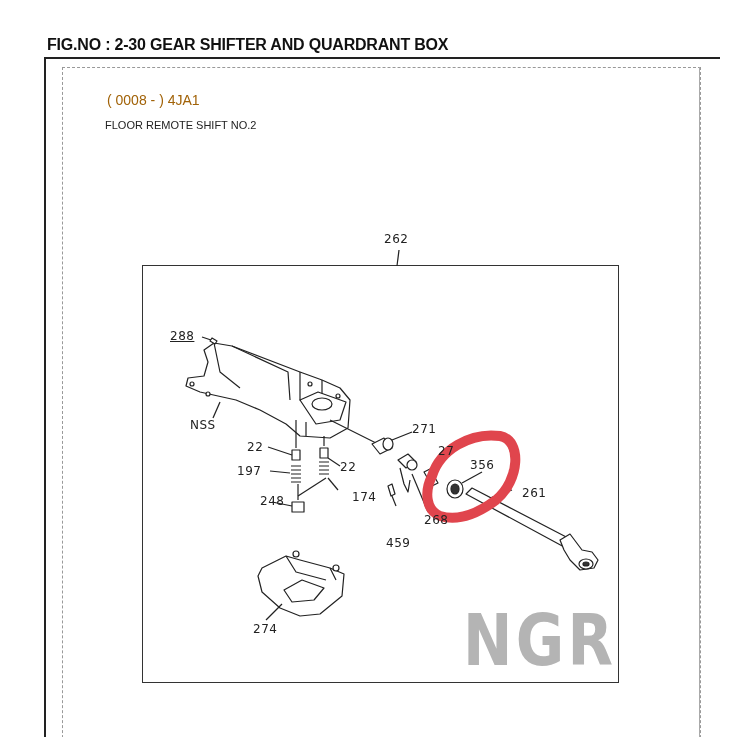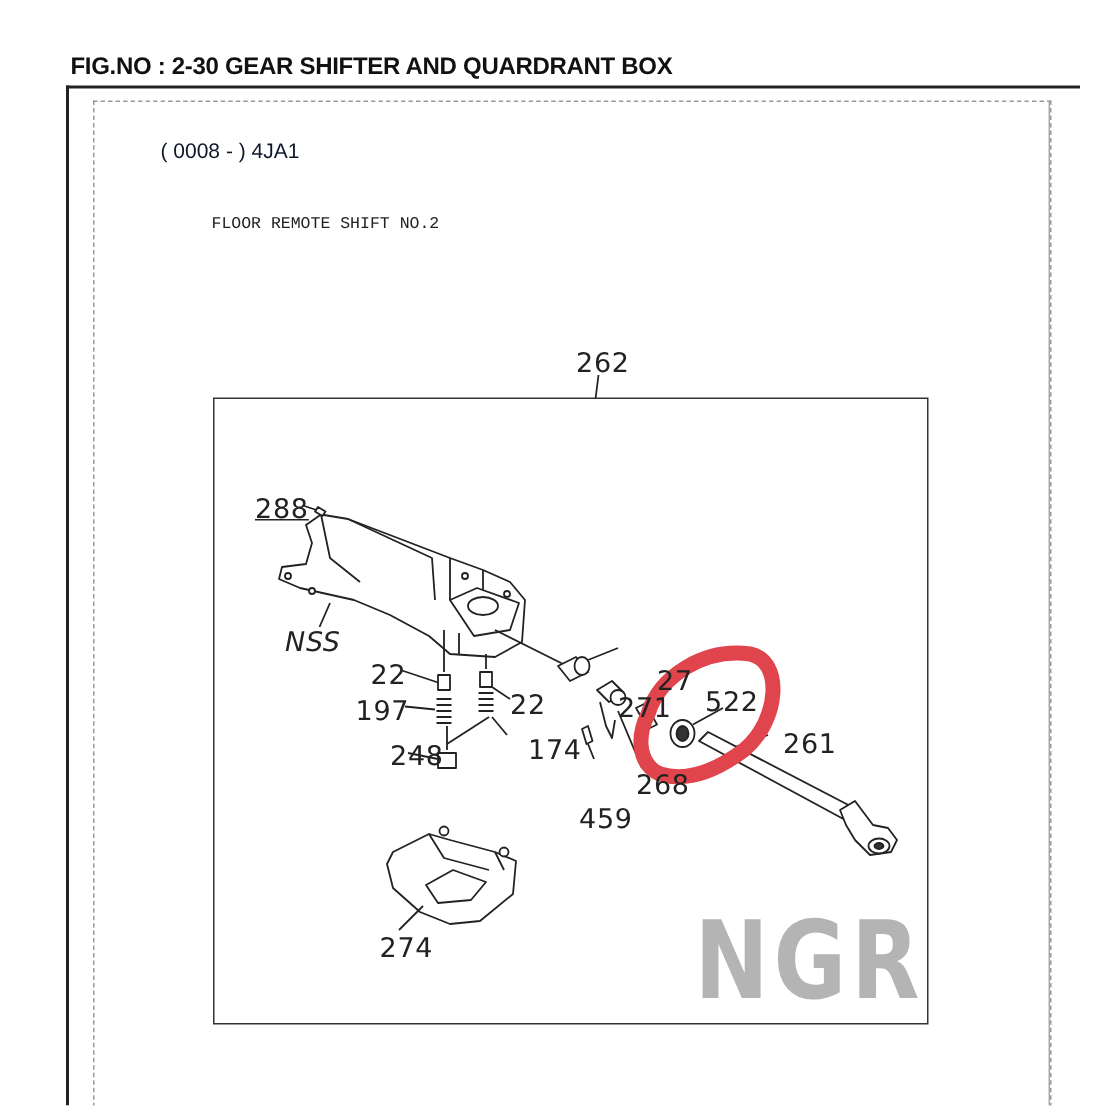--- a/index.html
+++ b/index.html
@@ -2,24 +2,24 @@
 <html><head>
 <meta charset="utf-8">
 <style>
   html, body { margin:0; padding:0; }
   body { width:737px; height:737px; background:#ffffff; position:relative; overflow:hidden; font-family:"Liberation Sans", sans-serif; }
   .fig-title { position:absolute; left:47px; top:36px; font-size:16px; font-weight:bold; color:#111; letter-spacing:-0.2px; font-family:"Liberation Sans", sans-serif; }
   .outer-top { position:absolute; left:44px; top:57px; width:676px; height:2px; background:#222; }
   .outer-left { position:absolute; left:44px; top:57px; width:2px; height:680px; background:#222; }
   .inner-box { position:absolute; left:62px; top:67px; width:637px; height:700px; border:1px dashed #999; border-bottom:none; }
   .right-edge { position:absolute; left:699px; top:67px; width:1px; height:670px; background:#aaa; }
-  .model { position:absolute; left:107px; top:92px; font-size:14px; color:#0f172a; font-family:"Liberation Sans", sans-serif; }
-  .subtitle { position:absolute; left:105px; top:144px; font-size:11px; color:#222; font-family:Liberation Mono, monospace;margin-left:36px; }
+  .model { position:absolute; left:107px; top:92px; font-size:14px; color:#a16207; font-family:"Liberation Sans", sans-serif; }
+  .subtitle { position:absolute; left:105px; top:119px; font-size:11px; color:#222; font-family:Liberation Sans, sans-serif; }
   .drawing-box { position:absolute; left:142px; top:265px; width:475px; height:416px; border:1.5px solid #333; }
-  .callout { position:absolute; font-size:18px; color:#222; letter-spacing:0.5px; font-family:"DejaVu Sans", sans-serif; }
+  .callout { position:absolute; font-size:12px; color:#222; letter-spacing:0.5px; font-family:"DejaVu Sans", sans-serif; }
   svg.art { position:absolute; left:0; top:0; }
   .watermark { position:absolute; left:463px; top:604px; font-size:72px; font-weight:bold; color:#b4b4b4; letter-spacing:4px; font-family:"DejaVu Sans", sans-serif; transform:scaleX(0.82); transform-origin:left top; line-height:1; }
 </style>
 </head>
 <body>
 
 <div class="fig-title">FIG.NO : 2-30 GEAR SHIFTER AND QUARDRANT BOX</div>
 <div class="outer-top"></div>
 <div class="outer-left"></div>
 <div class="inner-box"></div>
@@ -98,24 +98,24 @@
     <circle cx="296" cy="554" r="3"></circle>
     <circle cx="336" cy="568" r="3"></circle>
     <line x1="266" y1="620" x2="282" y2="604"></line>
   </g>
 
   <path d="M432 476 C 440 450, 470 432, 500 436 C 522 440, 520 480, 496 500 C 480 512, 460 522, 440 516 C 426 510, 424 492, 432 476 Z" fill="none" stroke="#e0454d" stroke-width="10" stroke-linejoin="round"></path>
 </svg>
 
 <div class="callout" style="left:384px;top:232px;">262</div>
 <div class="callout" style="left:170px;top:329px;text-decoration:underline;">288</div>
-<div class="callout" style="left:190px;top:418px;font-style:italic;">NSS</div>
-<div class="callout" style="left:412px;top:422px;margin-top:40px;">271</div>
+<div class="callout" style="left:190px;top:418px;">NSS</div>
+<div class="callout" style="left:412px;top:422px;">271</div>
 <div class="callout" style="left:438px;top:444px;">27</div>
-<div class="callout" style="left:470px;top:458px;">522</div>
+<div class="callout" style="left:470px;top:458px;">356</div>
 <div class="callout" style="left:522px;top:486px;">261</div>
 <div class="callout" style="left:247px;top:440px;">22</div>
 <div class="callout" style="left:340px;top:460px;">22</div>
 <div class="callout" style="left:237px;top:464px;">197</div>
 <div class="callout" style="left:352px;top:490px;">174</div>
 <div class="callout" style="left:260px;top:494px;">248</div>
 <div class="callout" style="left:386px;top:508px;margin-top:28px;">459</div>
 <div class="callout" style="left:424px;top:513px;">268</div>
 <div class="callout" style="left:253px;top:622px;">274</div>
 

